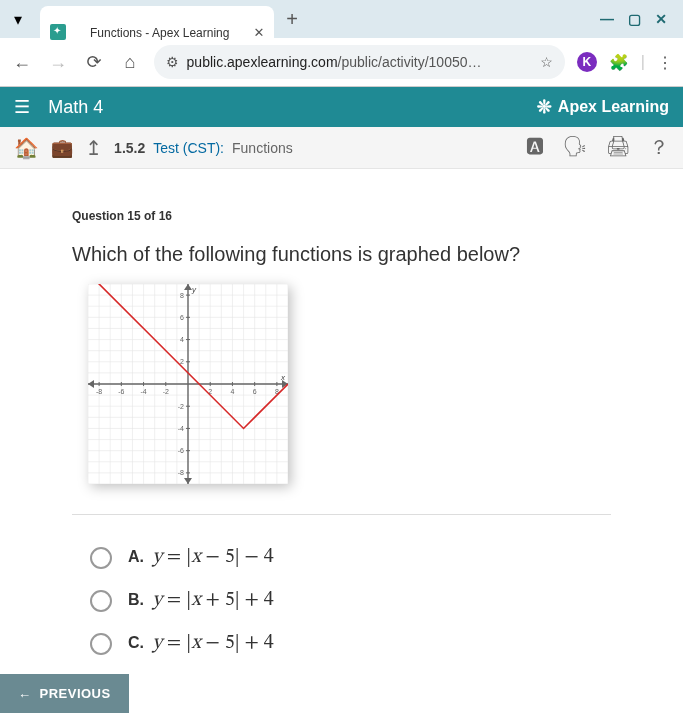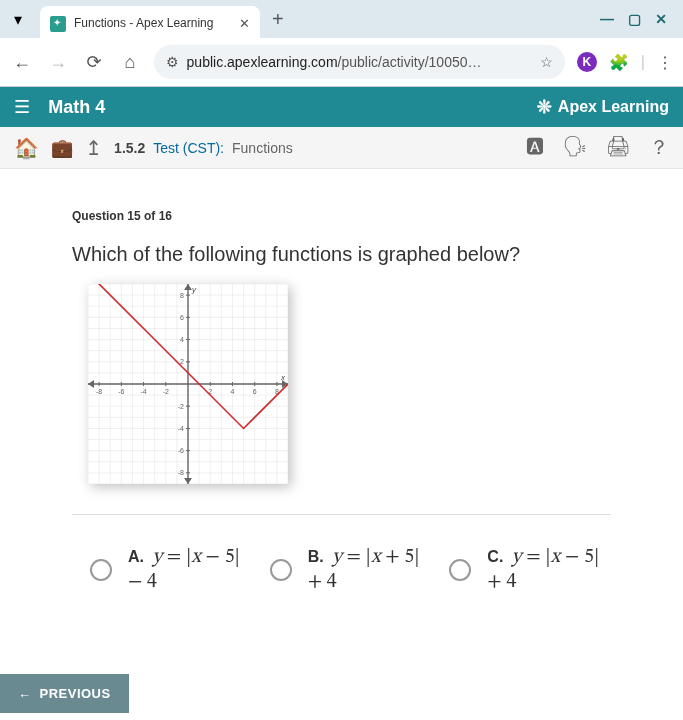--- a/index.html
+++ b/index.html
@@ -2,42 +2,42 @@
 <html><head>
 <meta charset="utf-8">
 <style>
   * { box-sizing: border-box; margin: 0; padding: 0; }
   body { font-family: Arial, sans-serif; background: #fff; width: 683px; height: 720px; overflow: hidden; }
   
   
   .browser-chrome { background: #dde9ef; border-bottom: 1px solid #ccc; }
   .tab-bar { display: flex; align-items: center; height: 38px; padding: 0 4px; }
   .tab-dropdown { width: 28px; height: 28px; border-radius: 50%; display: flex; align-items: center; justify-content: center; margin-right: 8px; }
-  .tab { background: #fff; height: 34px; border-radius: 8px 8px 0 0; display: flex; align-items: flex-start; padding: 10px 10px; min-width: 220px; gap: 8px; position: relative; top: 4px; }
+  .tab { background: #fff; height: 34px; border-radius: 8px 8px 0 0; display: flex; align-items: flex-end; padding: 0 10px; min-width: 220px; gap: 24px; position: relative; top: 4px; }
   .tab-favicon { width: 16px; height: 16px; background: #2a9d8f; border-radius: 2px; flex-shrink: 0; position: relative; }
   .tab-favicon::after { content: "✦"; color: white; font-size: 10px; position: absolute; left: 3px; top: 1px; }
   .tab-title { font-size: 12px; color: #333; flex: 1; white-space: nowrap; overflow: hidden; text-overflow: ellipsis; }
   .tab-close { font-size: 13px; color: #555; cursor: pointer; }
   .new-tab { font-size: 20px; color: #555; margin-left: 12px; cursor: pointer; }
   .window-ctrls { margin-left: auto; display: flex; gap: 14px; padding-right: 12px; color: #1f6a72; font-size: 14px; }
   .window-ctrls span { cursor: pointer; font-weight: bold; }
   
   .addr-bar { display: flex; align-items: center; height: 48px; padding: 0 10px; gap: 12px; background: #fff; }
   .nav-btn { width: 24px; text-align: center; color: #555; font-size: 18px; cursor: pointer; }
   .nav-btn.disabled { color: #bbb; }
   .url-box { flex: 1; background: #f0f3f5; border-radius: 20px; height: 34px; display: flex; align-items: center; padding: 0 12px; gap: 8px; font-size: 14px; color: #555; min-width: 0; }
   .url-text { flex: 1; white-space: nowrap; overflow: hidden; text-overflow: ellipsis; }
   .url-text .host { color: #222; }
   .addr-icons { display: flex; gap: 12px; align-items: center; color: #555; }
   .kahoot { width: 20px; height: 20px; background: #7b2cbf; border-radius: 50%; color: #fff; display: flex; align-items: center; justify-content: center; font-size: 12px; font-weight: bold; }
   
   
   .app-header { background: #1f8a94; color: #fff; height: 40px; display: flex; align-items: center; padding: 0 14px; }
   .menu-icon { font-size: 18px; cursor: pointer; }
-  .course-title { margin-left: 18px; font-size: 18px; font-weight: bold; }
+  .course-title { margin-left: 18px; font-size: 18px; font-weight: normal; }
   .brand { margin-left: auto; display: flex; align-items: center; gap: 6px; font-size: 16px; font-weight: bold; }
   .brand-icon { font-size: 18px; }
   
   .sub-header { background: #f5f5f5; height: 42px; display: flex; align-items: center; padding: 0 14px; gap: 12px; border-bottom: 1px solid #e5e5e5; color: #555; font-size: 14px; }
   .sub-header .icon { font-size: 20px; cursor: pointer; color: #666; }
   .sub-header .brief { font-size: 18px; }
   .crumb { display: flex; gap: 8px; align-items: flex-start; }
   .crumb-num { font-weight: bold; color: #444; }
   .crumb-test { font-weight: normal; color: #0369a1; }
   .crumb-sub { color: #666; }
@@ -45,21 +45,21 @@
   
   
   .content { padding: 40px 72px 80px; position: relative; height: calc(720px - 38px - 48px - 40px - 42px); overflow: hidden; }
   .q-header { font-weight: bold; font-size: 12px; color: #333; margin-bottom: 20px; }
   .q-text { font-size: 20px; color: #333; margin-bottom: 18px; }
   
   .graph-wrap { width: 200px; height: 200px; box-shadow: 3px 3px 12px rgba(0,0,0,0.25); margin-bottom: 30px; margin-left: 16px; background: #fff; }
   
   .divider { border: none; border-top: 1px solid #ddd; margin: 20px 0 30px; }
   
-  .choices { display: flex; flex-direction: row; gap: 18px; padding-left: 18px; }
+  .choices { display: flex; flex-direction: column; gap: 18px; padding-left: 18px; }
   .choice { display: flex; align-items: center; gap: 16px; cursor: pointer; }
   .radio { width: 22px; height: 22px; border: 2px solid #999; border-radius: 50%; flex-shrink: 0; }
   .ch-label { font-family: 'STIX Two Math', 'Cambria Math', 'Times New Roman', serif; font-size: 20px; color: #333; }
   .ch-letter { font-family: Arial, sans-serif; font-weight: bold; font-size: 16px; margin-right: 4px; }
   
   .prev-btn { position: absolute; left: 0; bottom: 8px; background: #6a8a92; color: #fff; border: none; padding: 12px 18px; font-size: 13px; font-weight: bold; display: flex; align-items: center; gap: 8px; cursor: pointer; letter-spacing: 0.5px; }
   
   svg.graph-svg { display: block; }
 </style>
 </head>

